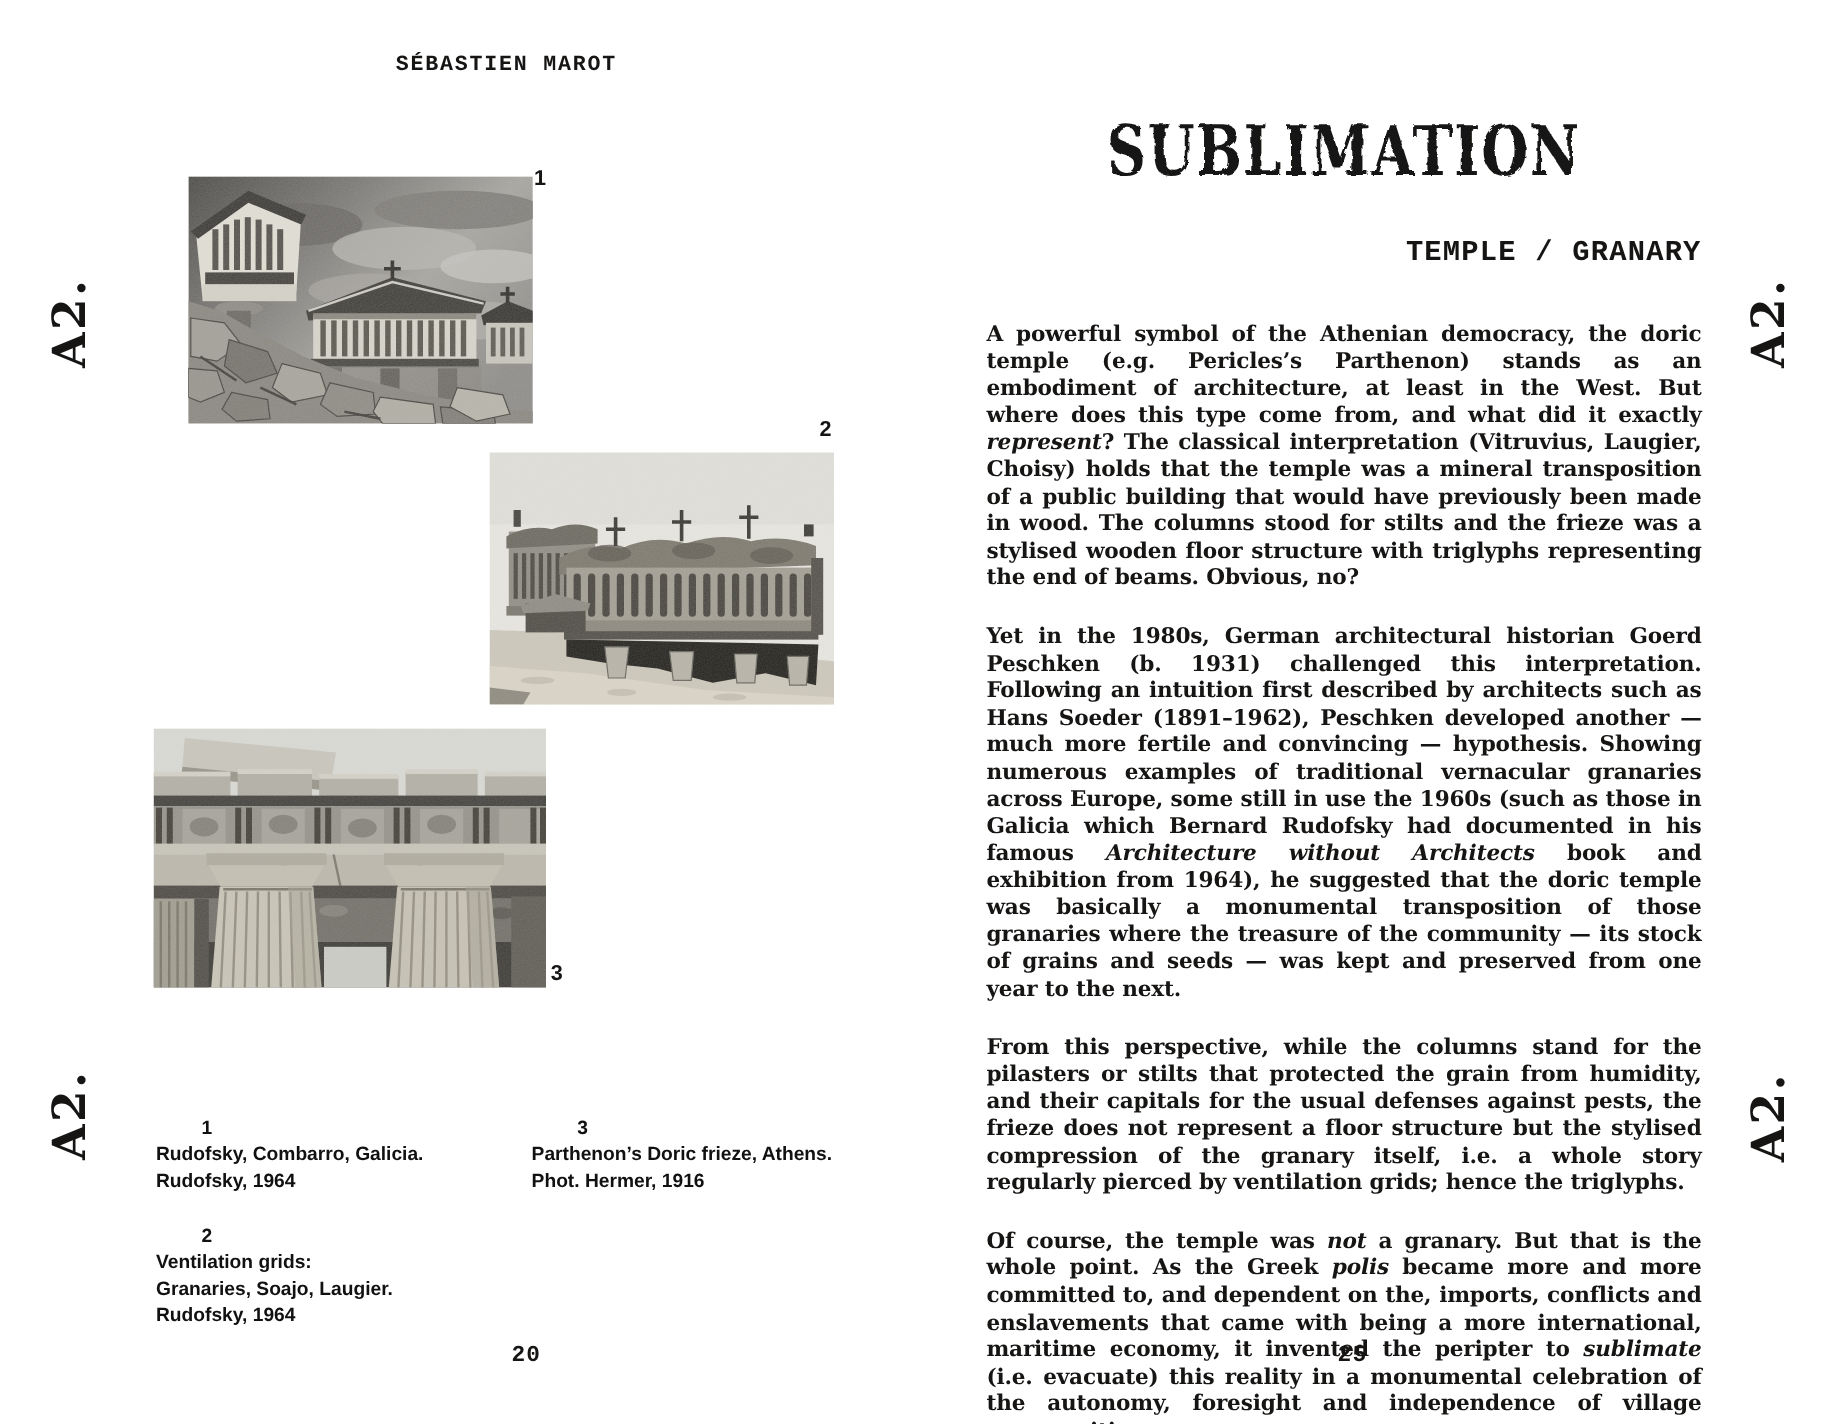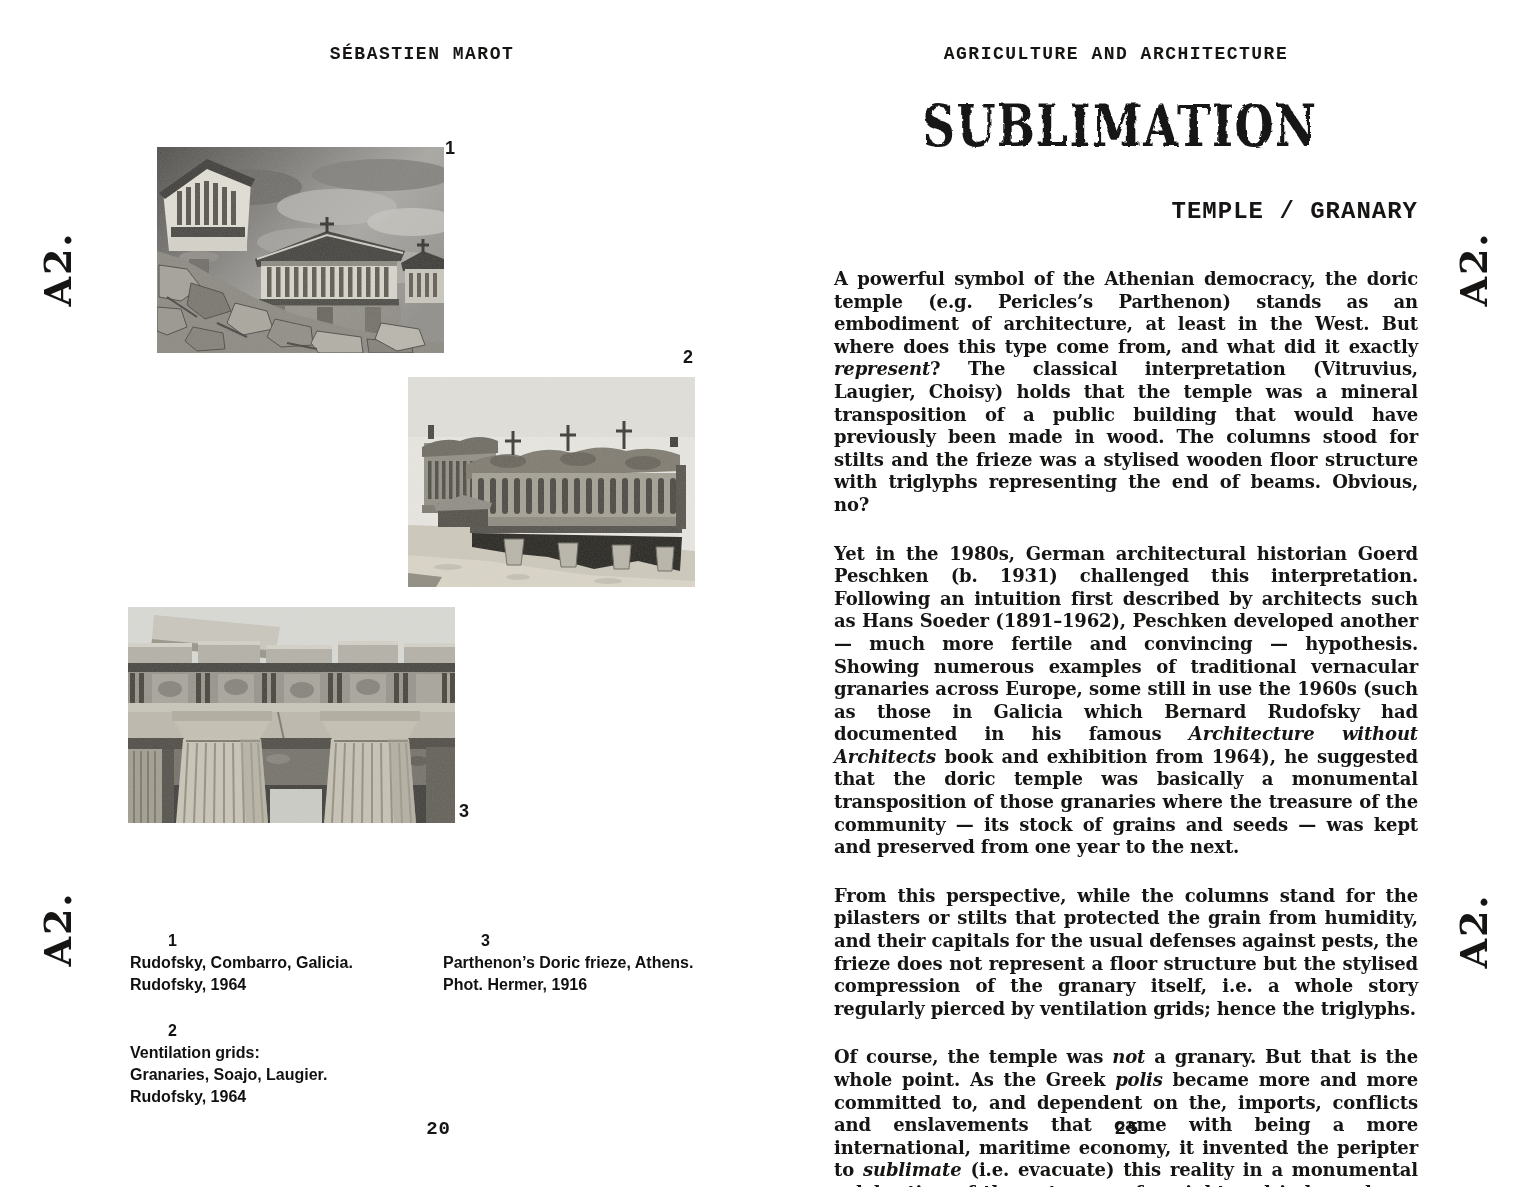--- a/index.html
+++ b/index.html
@@ -14,21 +14,21 @@
   #header-right{left:816px;width:600px;}
 
   
   #title-svg{position:absolute;left:822px;top:92px;width:596px;height:70px;}
   .subtitle{position:absolute;left:822px;top:198px;width:596px;text-align:right;
             font-family:"Liberation Mono",monospace;font-weight:bold;font-size:24px;letter-spacing:1px;}
 
   
   .body-text{position:absolute;left:822px;top:268px;width:596px;text-align:justify;
              font-size:18px;line-height:22.6px;font-weight:bold;letter-spacing:-0.15px;color:#161514;}
-  .body-text p{margin:0 0 26px 12px;}
+  .body-text p{margin:0 0 26px 0;}
   .body-text em{font-style:italic;}
 
   
   .pagenum{position:absolute;top:1118px;width:60px;text-align:center;
            font-family:"Liberation Mono",monospace;font-weight:bold;font-size:19px;letter-spacing:1px;}
   #pn-20{left:391px;text-align:right;}
   #pn-21{left:1097px;}
 
   
   .photo{position:absolute;}
@@ -380,21 +380,20 @@
     <div class="cap-line">Rudofsky, 1964</div>
   </div>
   <div class="caption" id="cap3">
     <div class="cap-num">3</div>
     <div class="cap-line">Parthenon’s Doric frieze, Athens.</div>
     <div class="cap-line">Phot. Hermer, 1916</div>
   </div>
 
   <div class="pagenum" id="pn-20">20</div>
 
-  <div class="running" id="header-right">AGRICULTURE AND ARCHITECTURE</div>
 
   <svg id="title-svg" viewBox="0 0 596 70" xmlns="http://www.w3.org/2000/svg">
     <defs>
       <filter id="rough" x="-4%" y="-20%" width="108%" height="140%">
         <feTurbulence type="fractalNoise" baseFrequency="0.11" numOctaves="3" seed="11" result="t"></feTurbulence>
         <feDisplacementMap in="SourceGraphic" in2="t" scale="4"></feDisplacementMap>
       </filter>
     </defs>
     <text x="298" y="54" text-anchor="middle" font-family="'DejaVu Serif',serif" font-weight="bold" font-size="58" letter-spacing="2" textLength="395" lengthAdjust="spacingAndGlyphs" fill="#151412" filter="url(#rough)">SUBLIMATION</text>
   </svg>

